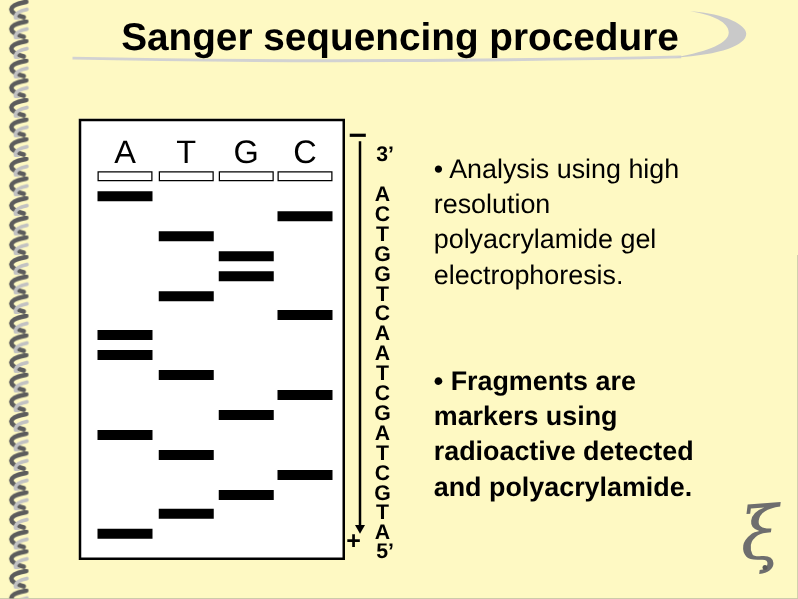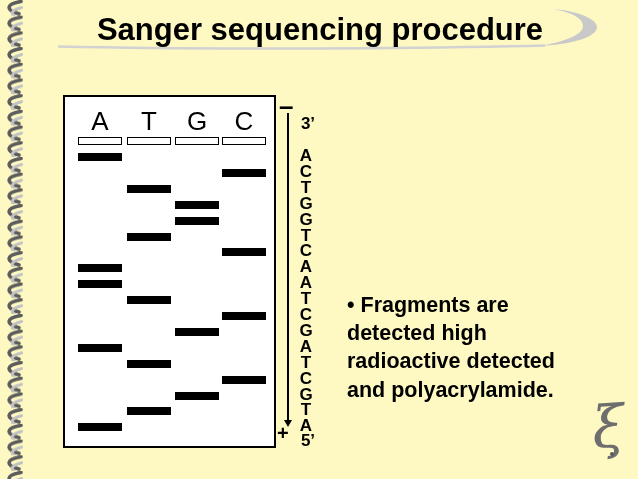--- a/index.html
+++ b/index.html
@@ -130,23 +130,29 @@
       <div class="ladder-letter" style="top: 307px;">C</div>
       <div class="ladder-letter" style="top: 322.9px;">G</div>
       <div class="ladder-letter" style="top: 338.8px;">A</div>
       <div class="ladder-letter" style="top: 354.7px;">T</div>
       <div class="ladder-letter" style="top: 370.6px;">C</div>
       <div class="ladder-letter" style="top: 386.5px;">G</div>
       <div class="ladder-letter" style="top: 402.4px;">T</div>
       <div class="ladder-letter" style="top: 418.3px;">A</div>
     </div>
 
+  <div class="bullet-block" style="top:121px;">
+    <div class="bullet-line">• Analysis using high</div>
+    <div class="bullet-line">resolution</div>
+    <div class="bullet-line">polyacrylamide gel</div>
+    <div class="bullet-line">electrophoresis.</div>
+  </div>
   <div class="bullet-block" style="top:291px;font-weight:bold;">
     <div class="bullet-line">• Fragments are</div>
-    <div class="bullet-line">detected high</div>
+    <div class="bullet-line">markers using</div>
     <div class="bullet-line">radioactive detected</div>
     <div class="bullet-line">and polyacrylamide.</div>
   </div>
 
   <div class="ornament">ξ</div>
   <div class="ornament-dot"></div>
 
 </div>
 
 </body></html>

